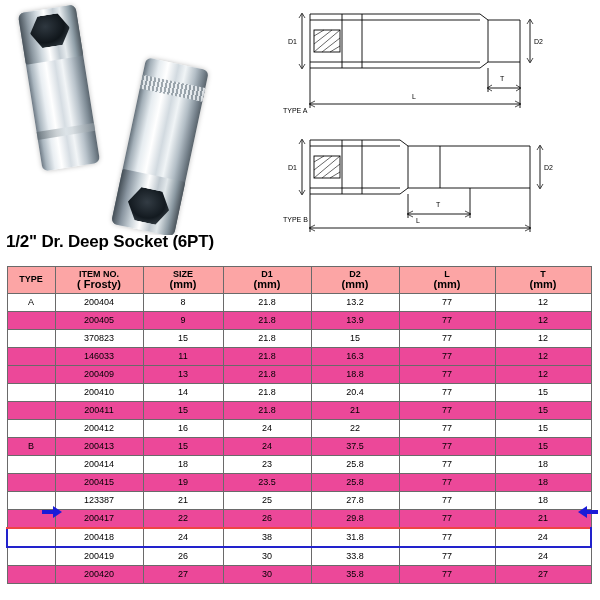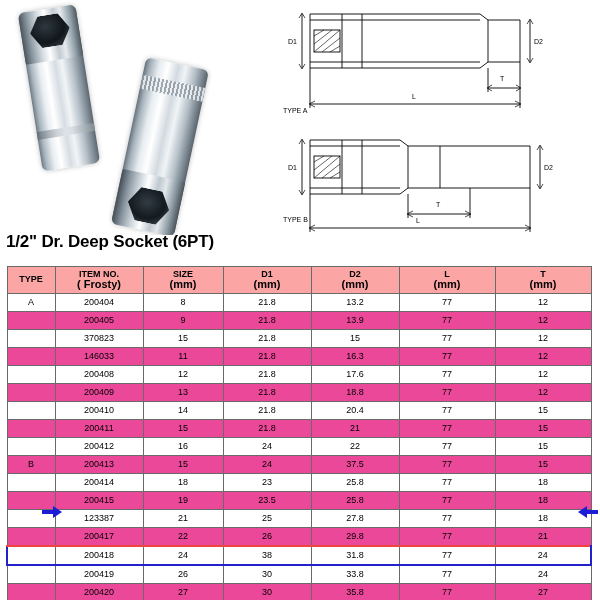--- a/index.html
+++ b/index.html
@@ -342,29 +342,20 @@
       </tr>
       <tr class="shade">
         <td></td>
         <td>146033</td>
         <td>11</td>
         <td>21.8</td>
         <td>16.3</td>
         <td>77</td>
         <td>12</td>
       </tr>
-      <tr>
-        <td></td>
-        <td>200408</td>
-        <td>12</td>
-        <td>21.8</td>
-        <td>17.6</td>
-        <td>77</td>
-        <td>12</td>
-      </tr>
       <tr class="shade">
         <td></td>
         <td>200409</td>
         <td>13</td>
         <td>21.8</td>
         <td>18.8</td>
         <td>77</td>
         <td>12</td>
       </tr>
       <tr>

